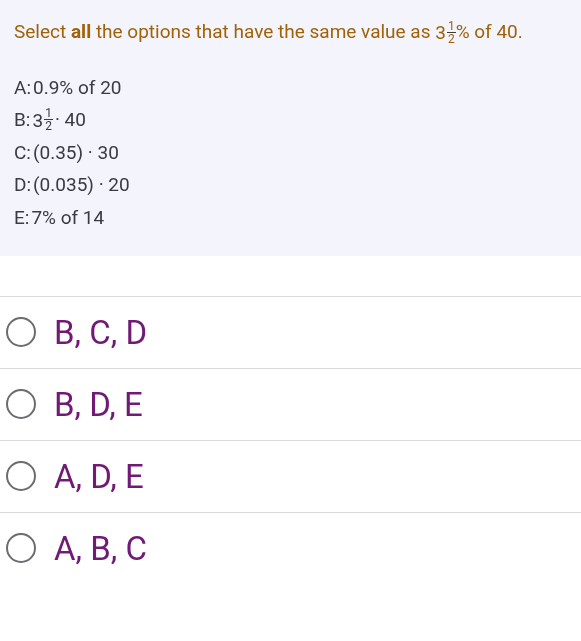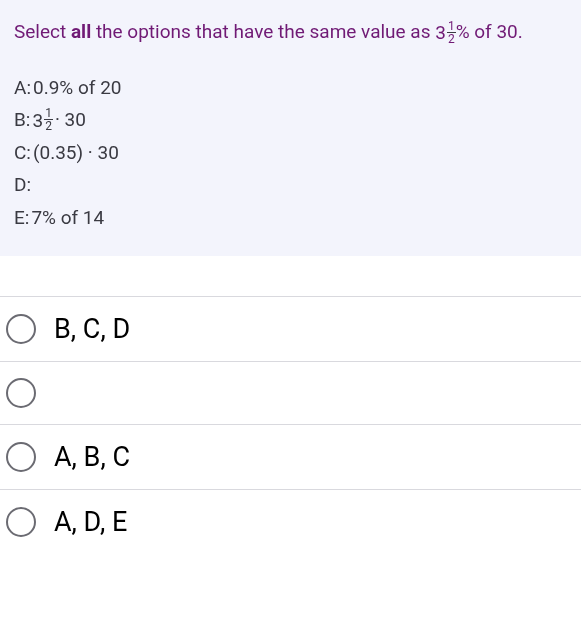--- a/index.html
+++ b/index.html
@@ -12,21 +12,21 @@
     width: 581px;
     background: #ffffff;
     color: #333;
   }
   .question-box {
     background: #f3f4fc;
     padding: 18px 14px 22px 14px;
   }
   .prompt {
     font-size: 19px;
-    color: #701a75;
+    color: #a16207;
     line-height: 1.5;
     margin-bottom: 24px;
   }
   .prompt strong {
     font-weight: 700;
   }
   .mixed {
     display: inline-block;
     vertical-align: middle;
   }
@@ -75,73 +75,75 @@
     cursor: pointer;
   }
   .radio {
     width: 30px;
     height: 30px;
     border: 2px solid #6b6b72;
     border-radius: 50%;
     flex-shrink: 0;
   }
   .answer-label {
-    font-size: 27px;
-    color: #000000;
+    font-size: 33px;
+    color: #701a75;
   }
   .opt-mixed .whole { font-size:19px; }
   .opt-mixed .frac { font-size:12px; }
 </style>
 </head>
 <body>
 
 <div class="question-box">
   <div class="prompt">
     <span>Select </span><strong>all</strong><span> the options that have the same value as </span><span class="mixed"><span class="whole">3</span><span class="frac">
           <span class="num">1</span>
           <span class="den">2</span>
-        </span></span><span>% of 30.</span>
+        </span></span><span>% of 40.</span>
   </div>
 
   <div class="opts">
     <div class="opt-line">
       <span>A: </span>
       <span>0.9% of 20</span>
     </div>
     <div class="opt-line">
       <span>B: </span>
       <span class="mixed opt-mixed"><span class="whole">3</span><span class="frac">
             <span class="num">1</span>
             <span class="den">2</span>
           </span></span>
-      <span> · 30</span>
+      <span> · 40</span>
     </div>
     <div class="opt-line">
       <span>C: </span>
       <span>(0.35) · 30</span>
     </div>
     <div class="opt-line">
       <span>D: </span>
+      <span>(0.035) · 20</span>
     </div>
     <div class="opt-line">
       <span>E: </span>
       <span>7% of 14</span>
     </div>
   </div>
 </div>
 
 <div class="answers">
   <div class="answer-row">
     <div class="radio"></div>
     <div class="answer-label">B, C, D</div>
   </div>
   <div class="answer-row">
     <div class="radio"></div>
+    <div class="answer-label">B, D, E</div>
+  </div>
+  <div class="answer-row">
+    <div class="radio"></div>
+    <div class="answer-label">A, D, E</div>
   </div>
   <div class="answer-row">
     <div class="radio"></div>
     <div class="answer-label">A, B, C</div>
   </div>
-  <div class="answer-row">
-    <div class="radio"></div>
-    <div class="answer-label">A, D, E</div>
-  </div>
 </div>
 
 </body></html>

